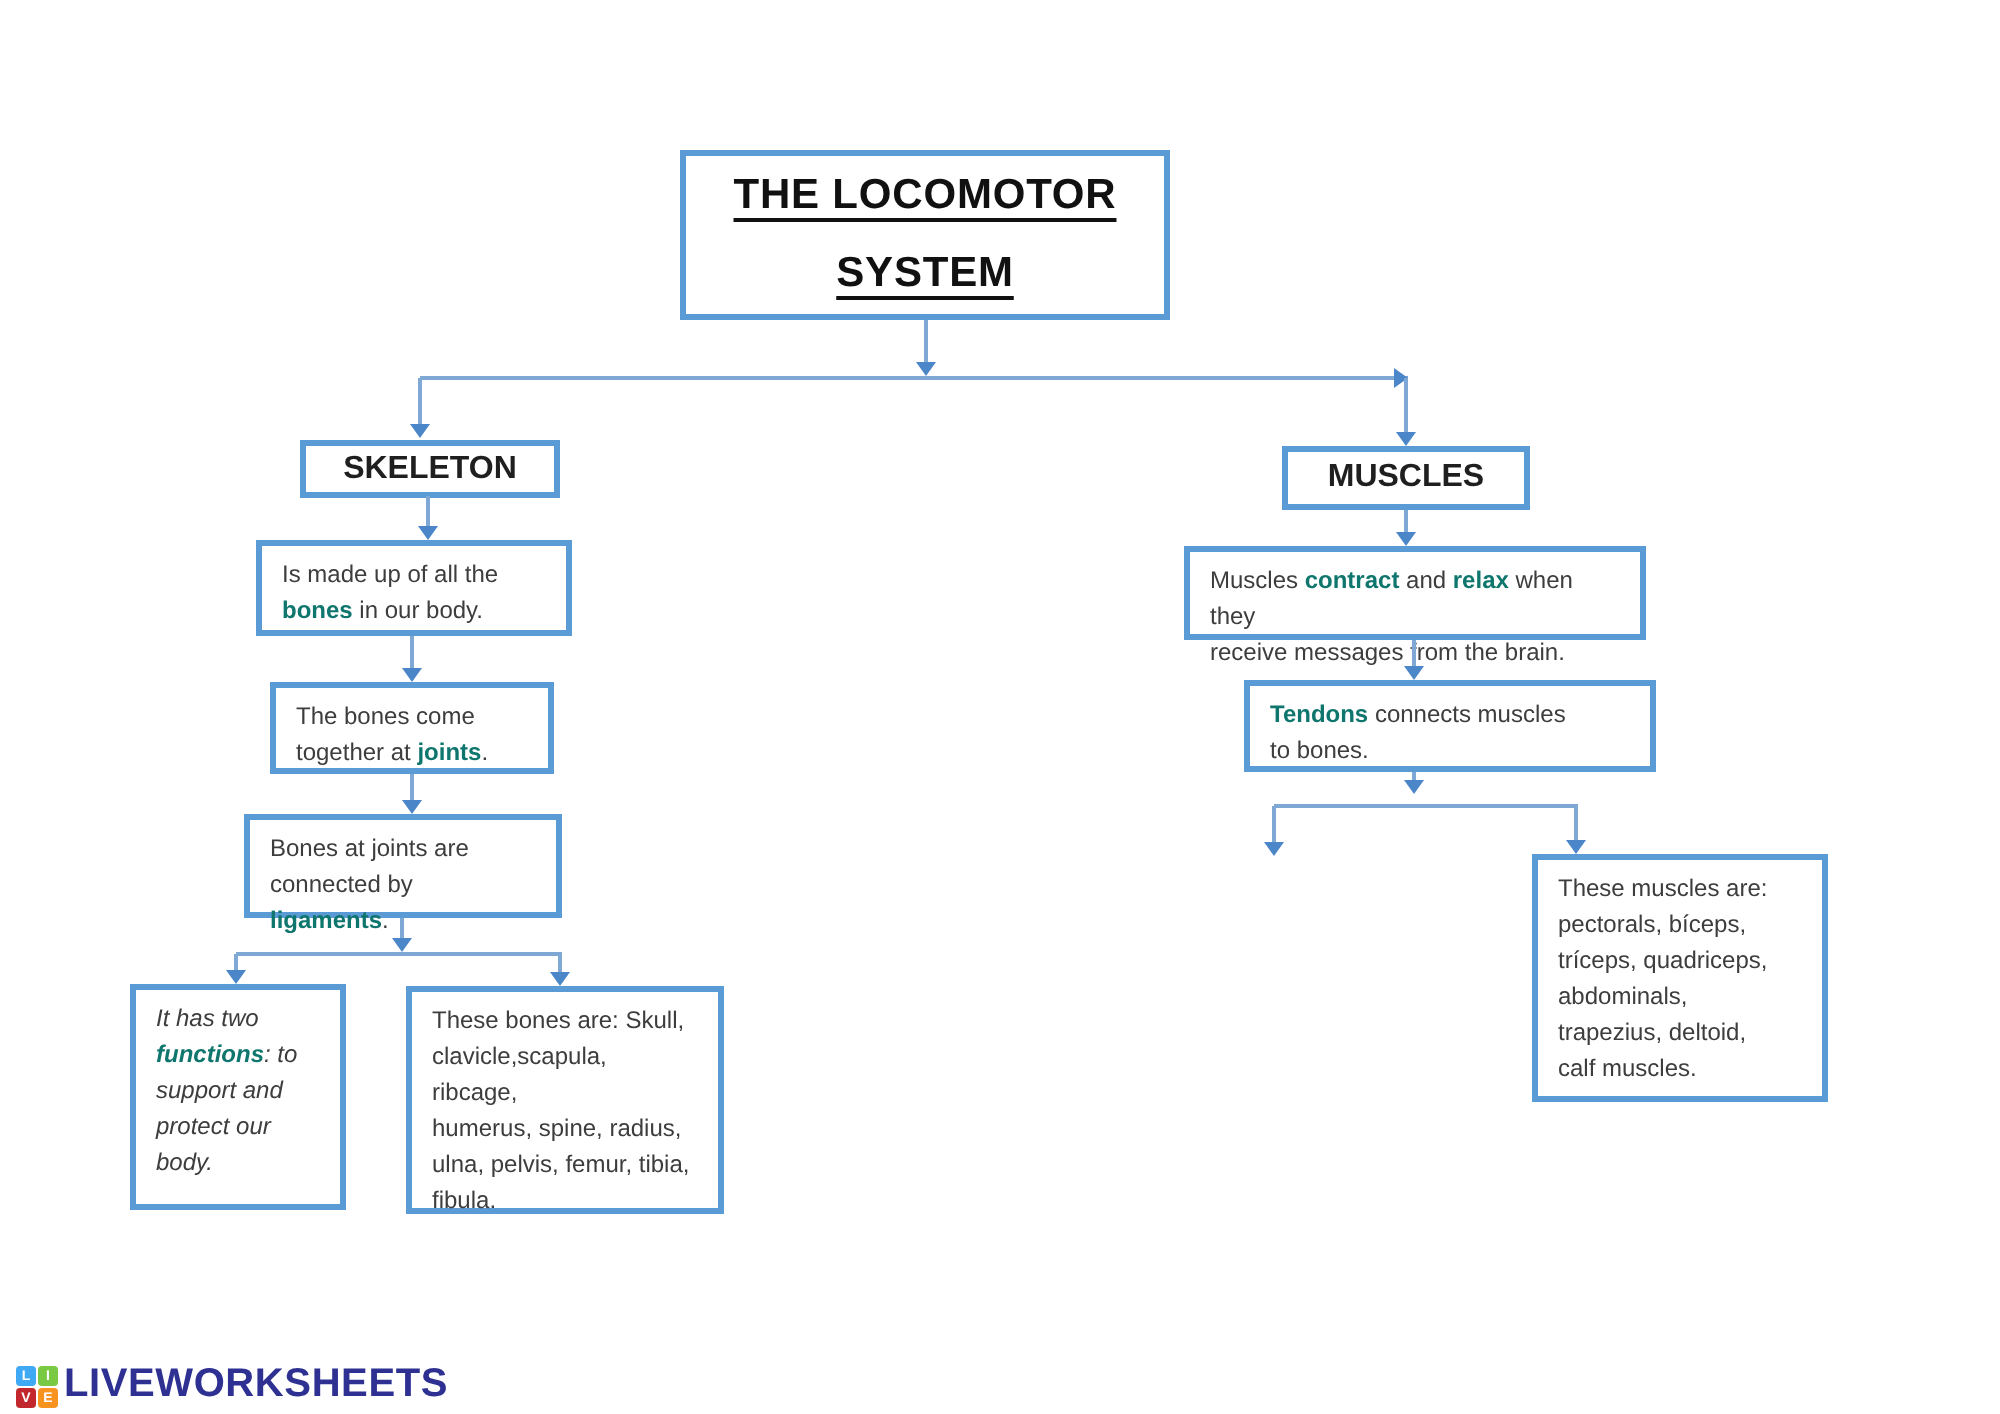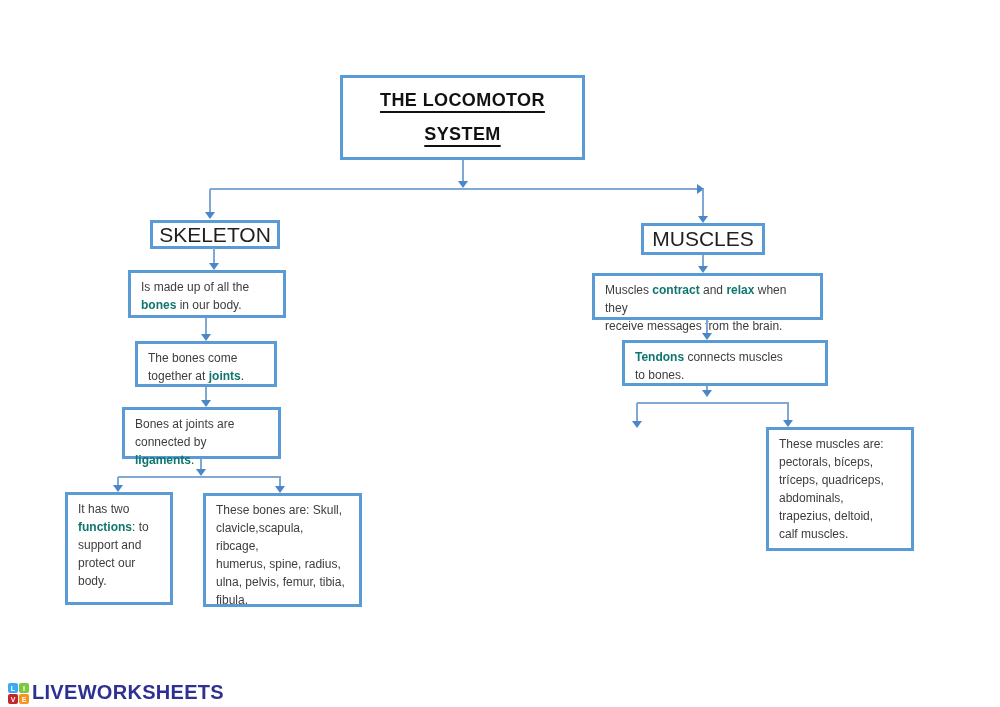--- a/index.html
+++ b/index.html
@@ -18,26 +18,26 @@
   .box{
     position:absolute;box-sizing:border-box;
     border:3px solid var(--box-border);
     background:#ffffff;color:var(--body-text);
     font-size:12px;line-height:1.5;
     padding:5px 10px;white-space:pre-wrap;
   }
   .box b{color:#0f766e;}
   .header-box{
     display:flex;align-items:center;justify-content:center;
-    font-weight:normal;font-size:21px;color:var(--heading-text);
+    font-weight:bold;font-size:16px;color:var(--heading-text);
     white-space:nowrap;padding:0;
   }
   .title-box{
     display:flex;flex-direction:column;align-items:center;justify-content:center;
-    font-weight:bold;font-size:18px;color:#111;
+    font-weight:bold;font-size:21px;color:#111;
     letter-spacing:.4px;padding:0;white-space:nowrap;
   }
   .title-line{
     text-decoration:underline;
     text-decoration-thickness:2px;
     text-underline-offset:5px;
     line-height:1.85;
   }
   .v{position:absolute;width:2px;background:var(--connector-line);}
   .h{position:absolute;height:2px;background:var(--connector-line);}
@@ -74,21 +74,21 @@
 
   <div class="box header-box" style="left:150px;top:220px;width:130px;height:29px;">SKELETON</div>
   <div class="box header-box" style="left:641px;top:223px;width:124px;height:32px;">MUSCLES</div>
 
   <div class="box" style="left:128px;top:270px;width:158px;height:48px;"><span>Is made up of all the
 </span><b>bones</b><span> in our body.</span></div>
   <div class="box" style="left:135px;top:341px;width:142px;height:46px;"><span>The bones come
 together at </span><b>joints</b><span>.</span></div>
   <div class="box" style="left:122px;top:407px;width:159px;height:52px;"><span>Bones at joints are
 connected by </span><b>ligaments</b><span>.</span></div>
-  <div class="box" style="left:65px;top:492px;width:108px;height:113px;"><span>It has two
+  <div class="box" style="left:65px;top:492px;width:108px;height:113px;font-style:italic;"><span>It has two
 </span><b>functions</b><span>: to
 support and
 protect our
 body.</span></div>
   <div class="box" style="left:203px;top:493px;width:159px;height:114px;"><span>These bones are: Skull,
 clavicle,scapula, ribcage,
 humerus, spine, radius,
 ulna, pelvis, femur, tibia,
 fibula.</span></div>
 

